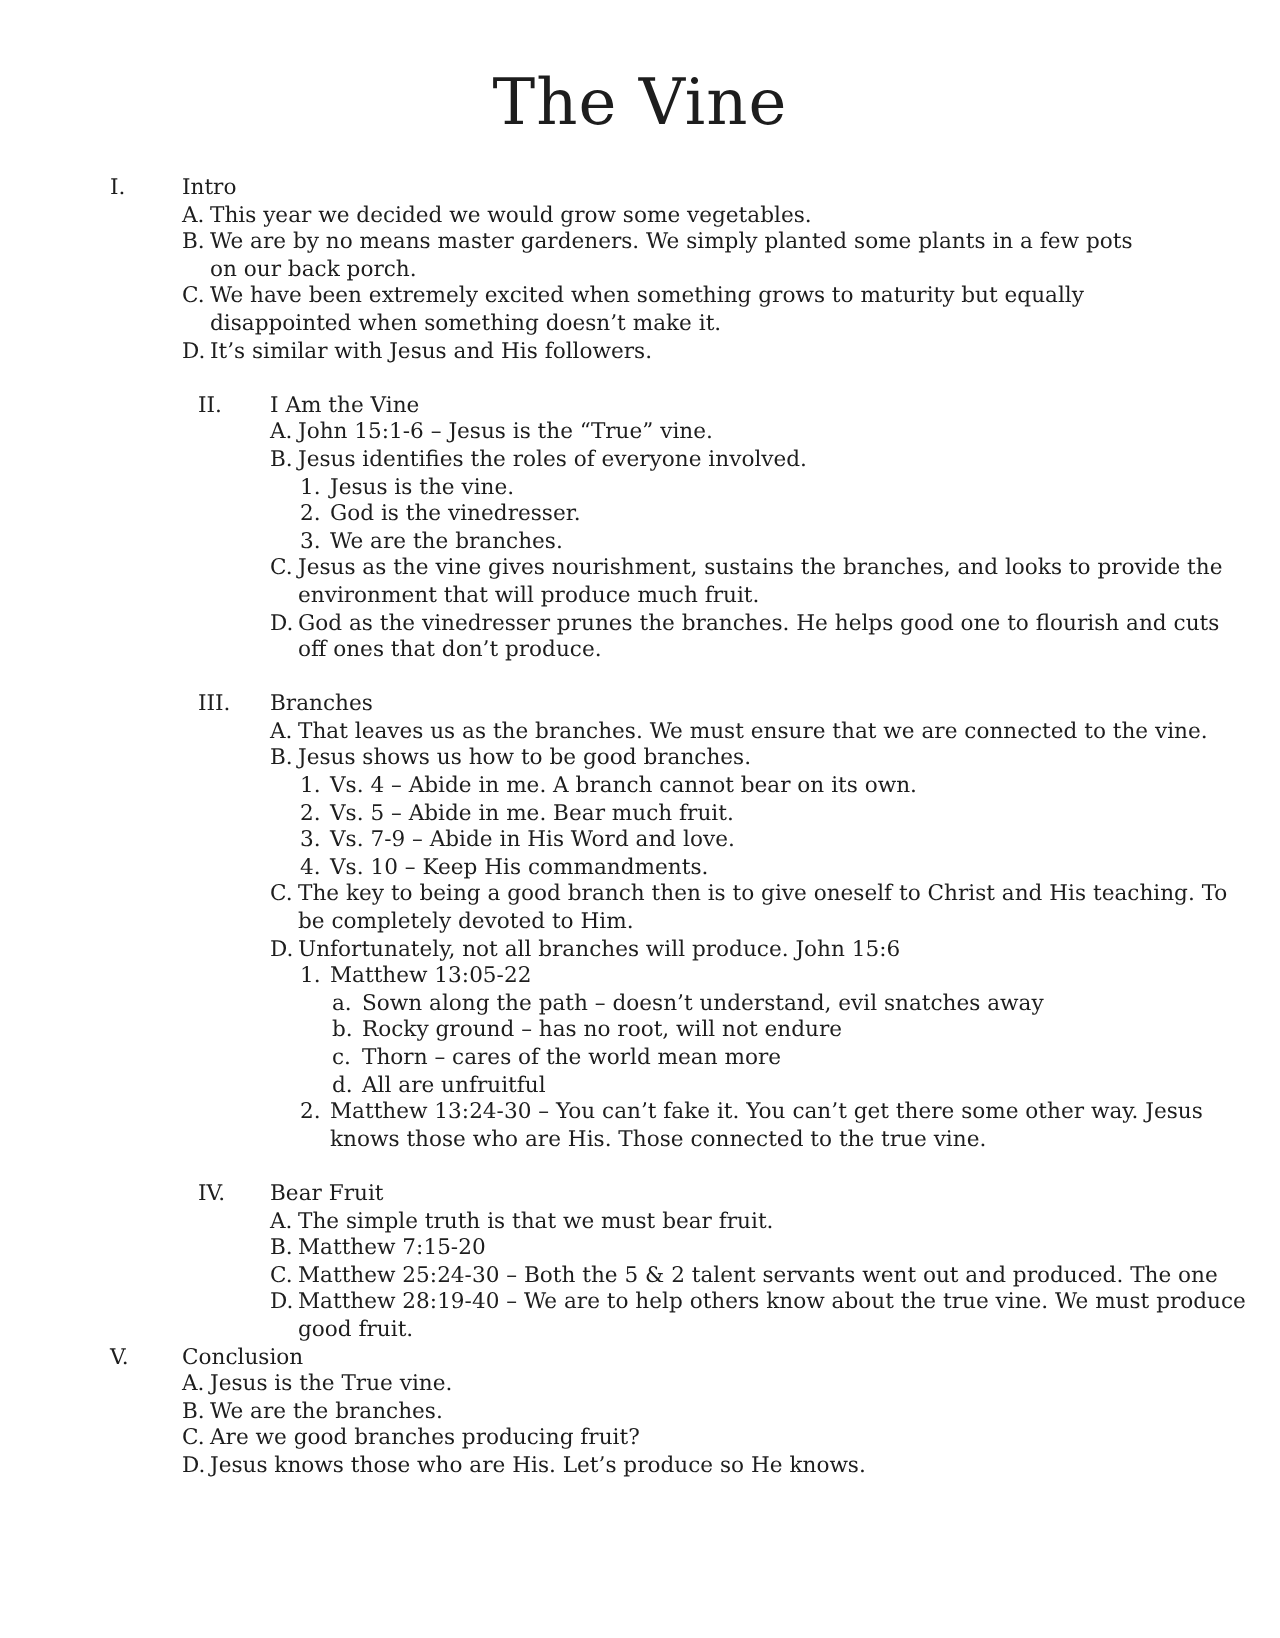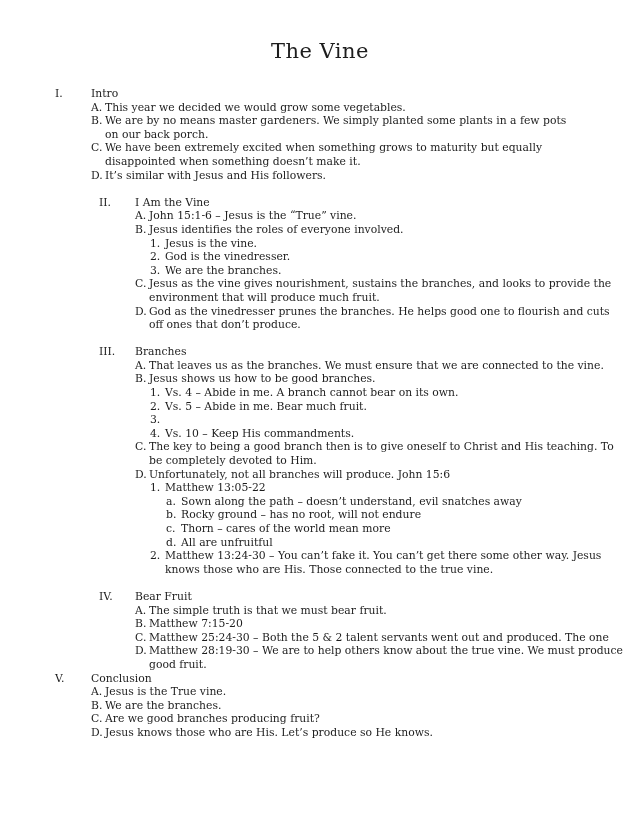--- a/index.html
+++ b/index.html
@@ -8,21 +8,21 @@
     width: 640px;
     height: 819px;
     background: #ffffff;
     overflow: hidden;
     font-family: "DejaVu Serif", serif;
     color: #1d1d1d;
   }
   .title {
     margin: 0;
     padding-top: 36px;
-    font-size: 21px;
+    font-size: 32px;
     line-height: 30px;
     font-weight: 400;
     text-align: center;
     letter-spacing: 0.5px;
   }
   .outline {
     margin-top: 21px;
     padding-left: 55px;
     padding-right: 18px;
     font-size: 10.8px;
@@ -153,20 +153,23 @@
           </div>
         </div>
         <div class="row level-2">
           <span class="lbl">2.</span>
           <div class="txt">
             <div class="line">Vs. 5 – Abide in me. Bear much fruit.</div>
           </div>
         </div>
         <div class="row level-2">
           <span class="lbl">3.</span>
+          <div class="txt">
+            <div class="line">Vs. 7-9 – Abide in His Word and love.</div>
+          </div>
         </div>
         <div class="row level-2">
           <span class="lbl">4.</span>
           <div class="txt">
             <div class="line">Vs. 10 – Keep His commandments.</div>
           </div>
         </div>
         <div class="row level-1">
           <span class="lbl">C.</span>
           <div class="txt">
@@ -237,21 +240,21 @@
         </div>
         <div class="row level-1">
           <span class="lbl">C.</span>
           <div class="txt">
             <div class="line">Matthew 25:24-30 – Both the 5 &amp; 2 talent servants went out and produced. The one</div>
           </div>
         </div>
         <div class="row level-1">
           <span class="lbl">D.</span>
           <div class="txt">
-            <div class="line">Matthew 28:19-30 – We are to help others know about the true vine. We must produce</div>
+            <div class="line">Matthew 28:19-40 – We are to help others know about the true vine. We must produce</div>
             <div class="line">good fruit.</div>
           </div>
         </div>
       </div>
       <div class="section">
         <div class="row level-0">
           <span class="lbl">V.</span>
           <span class="txt heading">Conclusion</span>
         </div>
         <div class="row level-1">

